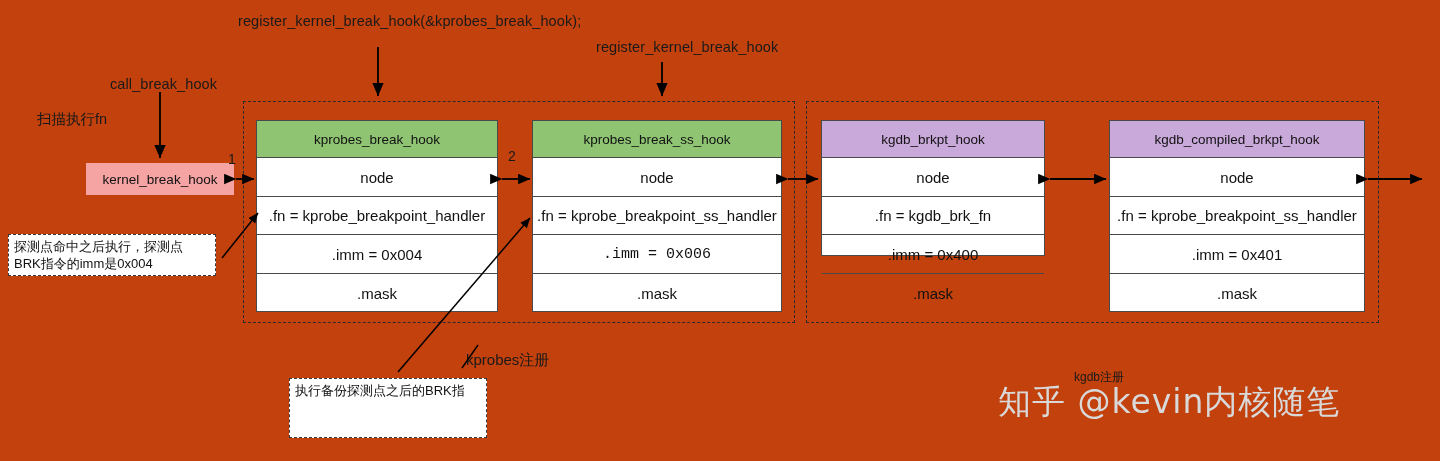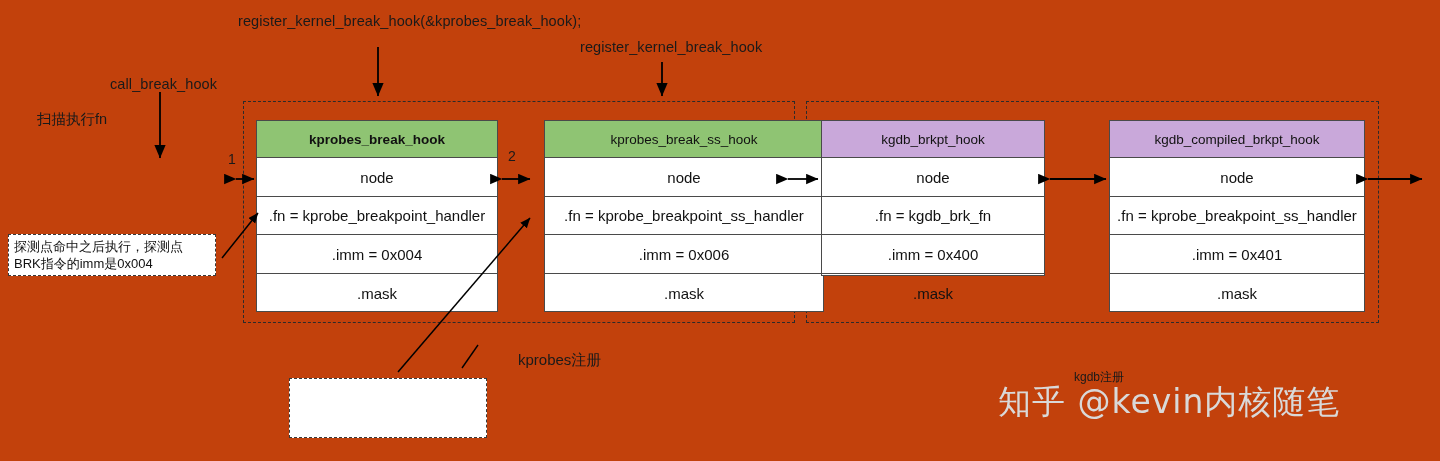--- a/index.html
+++ b/index.html
@@ -105,50 +105,51 @@
     pointer-events: none;
   }
 </style>
 </head>
 <body>
 
 <div id="canvas">
 
   <div class="abs label" style="left:238px; top:13px;">register_kernel_break_hook(&amp;kprobes_break_hook);</div>
 
-  <div class="abs label" style="left:580px; top:39px;">register_kernel_break_hook</div>
+  <div class="abs label" style="left:596px; top:39px;">register_kernel_break_hook</div>
 
   <div class="abs label" style="left:110px; top:76px;">call_break_hook</div>
 
   <div class="abs label-cn" style="left:37px; top:110px;">扫描执行fn</div>
 
+  <div class="abs pink-box" style="left: 86px; top: 163px; width: 148px; height: 32px; background: rgb(245, 163, 163);">kernel_break_hook</div>
 
   <div class="abs label" style="left:228px; top:151px; font-size:14px;">1</div>
   <div class="abs label" style="left:508px; top:148px; font-size:14px;">2</div>
 
   <div class="abs group-box" style="left:243px; top:101px; width:552px; height:222px;"></div>
   <div class="abs group-box" style="left:806px; top:101px; width:573px; height:222px;"></div>
 
   <div class="abs struct" style="left:256px; top:120px; width:242px; height:192px;">
-    <div class="row head green" style="height: 37px; background: rgb(143, 196, 115); font-weight: bold;">kprobes_break_hook</div>
+    <div class="row head green" style="height: 37px; background: rgb(143, 196, 115);">kprobes_break_hook</div>
     <div class="row" style="height:39px;">node</div>
     <div class="row" style="height:38px;">.fn = kprobe_breakpoint_handler</div>
     <div class="row" style="height:39px;">.imm = 0x004</div>
     <div class="row" style="height:39px;">.mask</div>
   </div>
 
-  <div class="abs struct" style="left:544px; top:120px; width:280px; height:192px;">
+  <div class="abs struct" style="left:532px; top:120px; width:250px; height:192px;">
     <div class="row head green" style="height: 37px; background: rgb(143, 196, 115);">kprobes_break_ss_hook</div>
     <div class="row" style="height:39px;">node</div>
     <div class="row" style="height:38px;">.fn = kprobe_breakpoint_ss_handler</div>
-    <div class="row" style="height:39px;">.imm = 0x006</div>
-    <div class="row" style="height:39px;">.mask</div>
-  </div>
-
-  <div class="abs struct" style="left:821px; top:120px; width:224px; height:156px;">
+    <div class="row" style="height:39px;font-family:Liberation Mono, monospace;">.imm = 0x006</div>
+    <div class="row" style="height:39px;">.mask</div>
+  </div>
+
+  <div class="abs struct" style="left:821px; top:120px; width:224px; height:136px;">
     <div class="row head purple" style="height: 37px; background: rgb(201, 168, 218);">kgdb_brkpt_hook</div>
     <div class="row" style="height:39px;">node</div>
     <div class="row" style="height:38px;">.fn = kgdb_brk_fn</div>
     <div class="row" style="height:39px;text-align:center;">.imm = 0x400</div>
     <div class="row" style="height:39px;">.mask</div>
   </div>
 
   <div class="abs struct" style="left:1109px; top:120px; width:256px; height:192px;">
     <div class="row head purple" style="height: 37px; background: rgb(201, 168, 218);">kgdb_compiled_brkpt_hook</div>
     <div class="row" style="height:39px;">node</div>
@@ -156,23 +157,24 @@
     <div class="row" style="height:39px;">.imm = 0x401</div>
     <div class="row" style="height:39px;">.mask</div>
   </div>
 
   <div class="abs callout" style="left:8px; top:234px; width:208px; height:42px;">
     <div>探测点命中之后执行，探测点</div>
     <div>BRK指令的imm是0x004</div>
   </div>
 
   <div class="abs callout" style="left:289px; top:378px; width:198px; height:60px;">
-  </div>
-
-  <div class="abs label-cn" style="left:518px; top:351px; font-size:15px;">kprobes注册</div>
+    <div>执行备份探测点之后的BRK指</div>
+  </div>
+
+  <div class="abs label-cn" style="left:466px; top:351px; font-size:15px;">kprobes注册</div>
   <div class="abs label-cn" style="left:1074px; top:369px; font-size:12px;">kgdb注册</div>
 
   <div class="abs watermark" style="left:982px; top:380px;margin-left:16px;">知乎 @kevin内核随笔</div>
 
   <svg class="overlay" viewBox="0 0 1440 461" xmlns="http://www.w3.org/2000/svg">
     <defs>
       <marker id="ah" markerWidth="9" markerHeight="9" refX="7.4" refY="3.2" orient="auto" markerUnits="strokeWidth">
         <path d="M0,0 L7.6,3.2 L0,6.4 z" fill="#000"></path>
       </marker>
       <marker id="ahs" markerWidth="8" markerHeight="8" refX="6.6" refY="2.9" orient="auto" markerUnits="strokeWidth">

